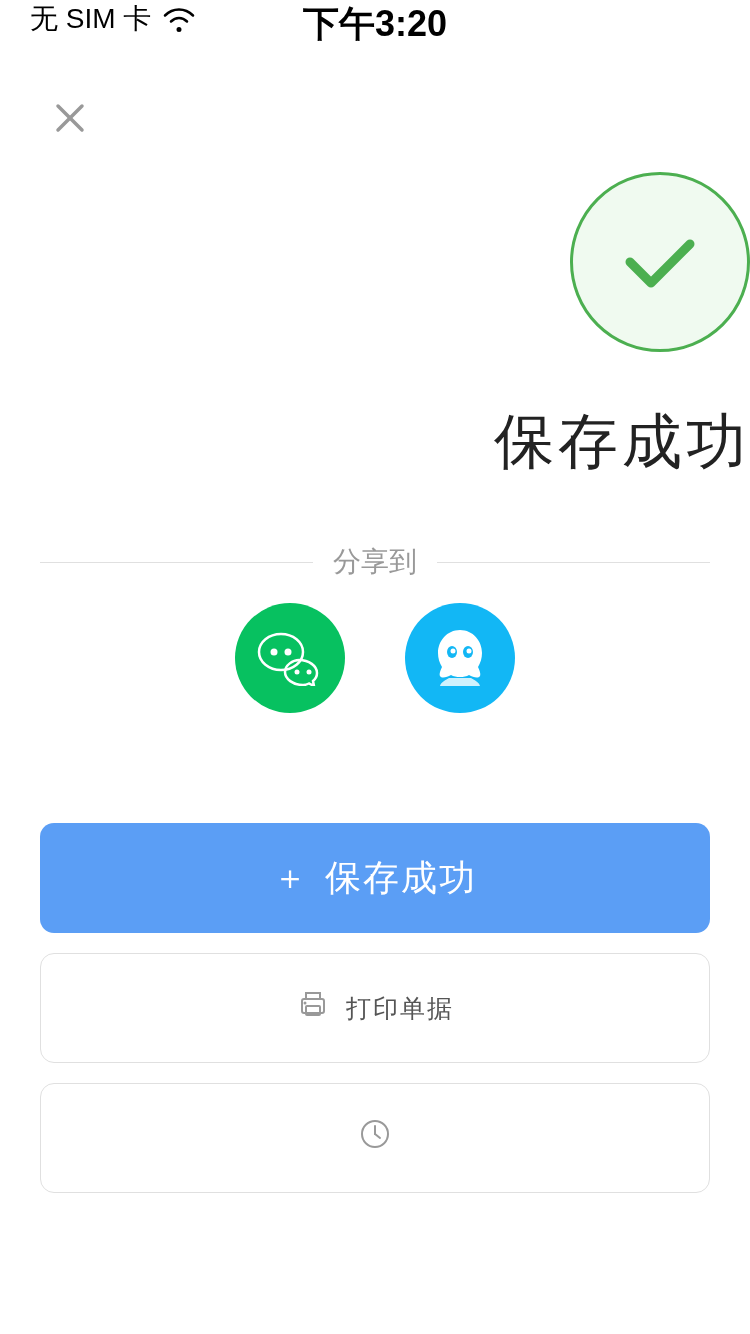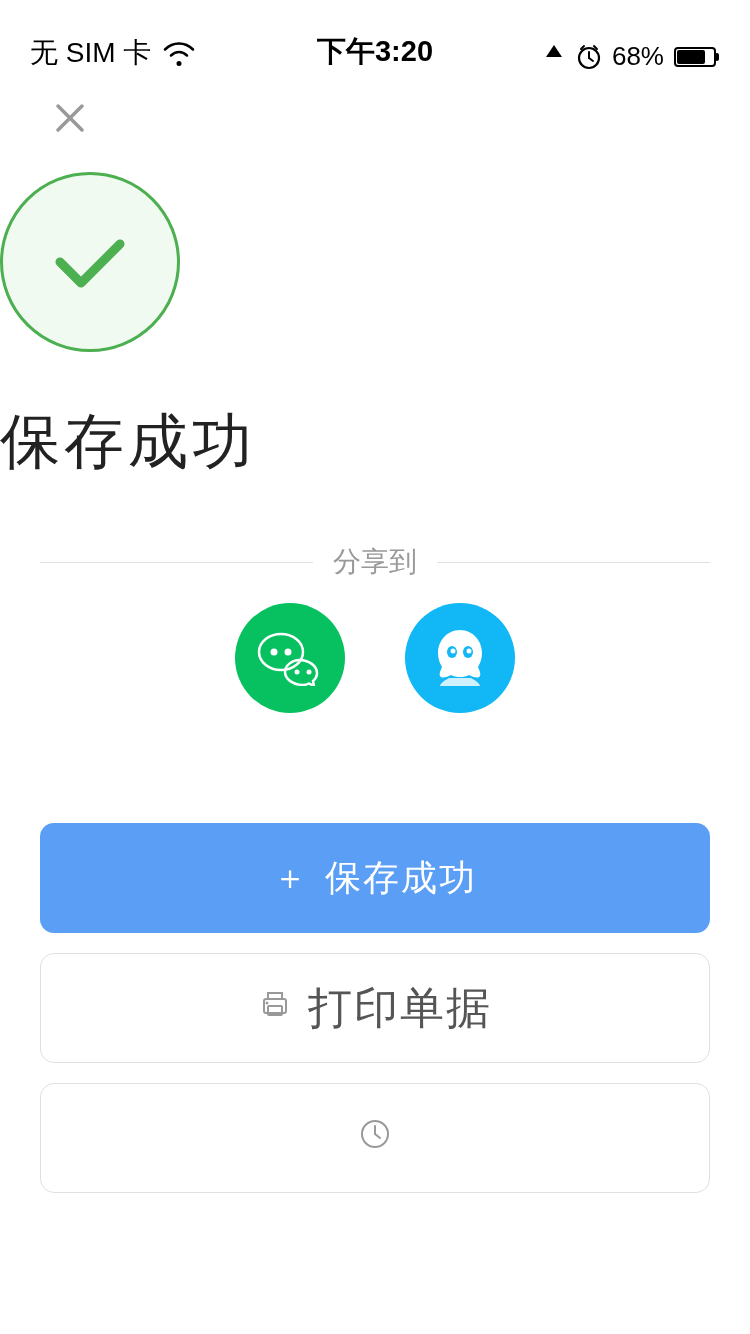--- a/index.html
+++ b/index.html
@@ -16,21 +16,21 @@
       font-family: -apple-system, 'PingFang SC', 'Helvetica Neue', Arial, sans-serif;
       overflow: hidden;
       position: relative;
     }
 
     
     .status-bar {
       width: 100%;
       height: 72px;
       display: flex;
-      align-items: flex-end;
+      align-items: flex-start;
       justify-content: space-between;
       padding: 0 30px;
       background: #ffffff;
     }
 
     .status-left {
       display: flex;
       align-items: center;
       gap: 10px;
       font-size: 28px;
@@ -38,21 +38,21 @@
       color: #000;
     }
 
     .wifi-icon {
       display: inline-block;
       width: 36px;
       height: 26px;
     }
 
     .status-center {
-      font-size: 29px;
+      font-size: 36px;
       font-weight: 600;
       color: #000;
       position: absolute;
       left: 50%;
       transform: translateX(-50%);
     }
 
     .status-right {
       display: flex;
       align-items: center;
@@ -76,21 +76,21 @@
 
     .close-btn svg {
       width: 44px;
       height: 44px;
     }
 
     
     .main-content {
       display: flex;
       flex-direction: column;
-      align-items: flex-start;
+      align-items: flex-end;
       padding-top: 100px;
     }
 
     
     .success-circle {
       width: 180px;
       height: 180px;
       border-radius: 50%;
       border: 3px solid #4CAF50;
       background: #f0faf0;
@@ -192,21 +192,21 @@
       cursor: pointer;
       letter-spacing: 2px;
     }
 
     .btn-secondary {
       width: 100%;
       height: 110px;
       background: #fff;
       border: 1px solid #e0e0e0;
       border-radius: 14px;
-      font-size: 44px;
+      font-size: 25px;
       color: #555;
       display: flex;
       align-items: center;
       justify-content: center;
       gap: 16px;
       cursor: pointer;
       letter-spacing: 2px;
     }
 
     .btn-icon {
@@ -220,38 +220,20 @@
 <div class="status-bar">
   <div class="status-left">
     <span>无 SIM 卡</span>
     <svg class="wifi-icon" viewBox="0 0 36 26" fill="none">
       <path d="M18 21a2.5 2.5 0 1 1 0 5 2.5 2.5 0 0 1 0-5z" fill="#000"></path>
       <path d="M10 15.5C12.5 13 15.1 12 18 12s5.5 1 8 3.5" stroke="#000" stroke-width="2.5" stroke-linecap="round" fill="none"></path>
       <path d="M4 9.5C8 5.5 12.8 3.5 18 3.5s10 2 14 6" stroke="#000" stroke-width="2.5" stroke-linecap="round" fill="none"></path>
     </svg>
   </div>
   <div class="status-center">下午3:20</div>
-  <div class="status-right">
-    <svg width="24" height="28" viewBox="0 0 24 28" fill="none">
-      <path d="M12 2L20 14H4L12 2Z" fill="#000"></path>
-    </svg>
-    <svg width="26" height="28" viewBox="0 0 26 28" fill="none">
-      <circle cx="13" cy="15" r="10" stroke="#000" stroke-width="2.2" fill="none"></circle>
-      <line x1="13" y1="9" x2="13" y2="15" stroke="#000" stroke-width="2" stroke-linecap="round"></line>
-      <line x1="13" y1="15" x2="17" y2="18" stroke="#000" stroke-width="2" stroke-linecap="round"></line>
-      <line x1="8" y1="3" x2="5" y2="6" stroke="#000" stroke-width="2" stroke-linecap="round"></line>
-      <line x1="18" y1="3" x2="21" y2="6" stroke="#000" stroke-width="2" stroke-linecap="round"></line>
-    </svg>
-    <span>68%</span>
-    <svg width="46" height="24" viewBox="0 0 46 24" fill="none">
-      <rect x="1" y="3" width="40" height="18" rx="3" stroke="#000" stroke-width="2" fill="none"></rect>
-      <rect x="41" y="8" width="4" height="8" rx="2" fill="#000"></rect>
-      <rect x="3" y="5" width="28" height="14" rx="2" fill="#000"></rect>
-    </svg>
-  </div>
 </div>
 
 <div class="close-btn">
   <svg viewBox="0 0 44 44" fill="none">
     <line x1="10" y1="10" x2="34" y2="34" stroke="#999" stroke-width="3.5" stroke-linecap="round"></line>
     <line x1="34" y1="10" x2="10" y2="34" stroke="#999" stroke-width="3.5" stroke-linecap="round"></line>
   </svg>
 </div>
 
 <div class="main-content">

